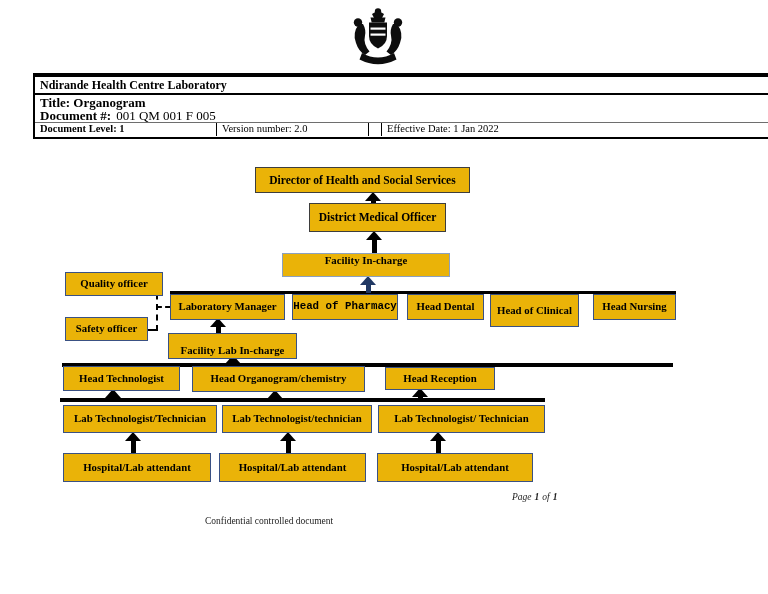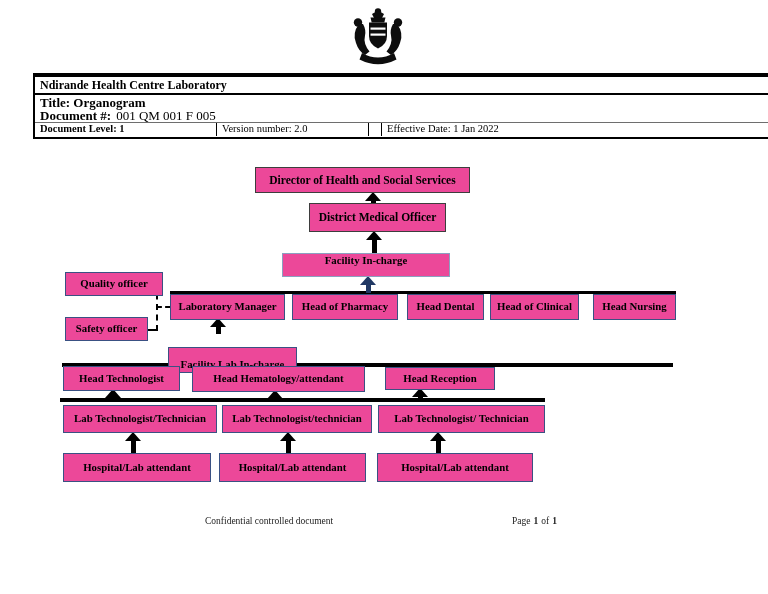--- a/index.html
+++ b/index.html
@@ -28,39 +28,39 @@
   .hdr-row2 .t2 b{font-weight:bold;}
   .hdr-row2 .t2 span.val{font-weight:normal;margin-left:5px;}
   .hdr-row3{box-sizing:border-box;height:13px;display:flex;font-size:10.5px;line-height:12px;}
   .hdr-row3 .c{box-sizing:border-box;padding:0 0 0 5px;white-space:nowrap;overflow:hidden;}
   .hdr-row3 .c1{width:182px;font-weight:bold;border-right:1.5px solid #000;}
   .hdr-row3 .c2{width:152px;border-right:1.5px solid #000;}
   .hdr-row3 .c3{width:13px;border-right:1.5px solid #000;}
   .hdr-row3 .c4{flex:1;}
   
   .node{
-    position:absolute;box-sizing:border-box;border:1.6px solid var(--navy);background:#ec4899;
+    position:absolute;box-sizing:border-box;border:1.6px solid var(--navy);background:#eab308;
     display:flex;align-items:center;justify-content:center;text-align:center;
     font-weight:bold;font-size:10.8px;line-height:1.05;padding:1px 2px;white-space:nowrap;
   }
   .gray{border-color:var(--gray-border);border-width:1.5px;}
   .light{border-color:var(--lightblue);border-width:1.2px;}
   .top-text{align-items:flex-start;}
   .bottom-text{align-items:flex-end;padding-bottom:2px;}
   .n-director{left:255px;top:167px;width:215px;height:26px;font-size:11.5px;}
   .n-dmo{left:309px;top:203px;width:137px;height:29px;font-size:11.5px;}
   .n-facility{left:282px;top:253px;width:168px;height:24px;}
   .n-quality{left:65px;top:272px;width:98px;height:24px;}
   .n-safety{left:65px;top:317px;width:83px;height:24px;}
   .n-labmgr{left:170px;top:294px;width:115px;height:26px;}
-  .n-pharm{left:292px;top:294px;width:106px;height:26px;}
+  .n-pharm{left:292px;top:294px;width:106px;height:26px;font-family:Liberation Mono, monospace;}
   .n-dental{left:407px;top:294px;width:77px;height:26px;}
-  .n-clinical{left:490px;top:294px;width:89px;height:26px;}
+  .n-clinical{left:490px;top:294px;width:89px;height:33px;}
   .n-nursing{left:593px;top:294px;width:83px;height:26px;}
-  .n-fli{left:168px;top:347px;width:129px;height:26px;}
+  .n-fli{left:168px;top:333px;width:129px;height:26px;}
   .n-micro{left:63px;top:366px;width:117px;height:25px;}
   .n-hema{left:192px;top:366px;width:173px;height:26px;}
   .n-recep{left:385px;top:367px;width:110px;height:23px;}
   .n-tech1{left:63px;top:405px;width:154px;height:28px;}
   .n-tech2{left:222px;top:405px;width:150px;height:28px;}
   .n-tech3{left:378px;top:405px;width:167px;height:28px;}
   .n-att1{left:63px;top:453px;width:148px;height:29px;}
   .n-att2{left:219px;top:453px;width:147px;height:29px;}
   .n-att3{left:377px;top:453px;width:156px;height:29px;}
   
@@ -86,21 +86,21 @@
   .a10{left:280px;top:432px;height:21px;}
   .a11{left:430px;top:432px;height:21px;}
   
   .dash-v{position:absolute;left:156px;top:283px;height:48px;border-left:2px dashed #000;}
   .dash-h{position:absolute;border-top:2px dashed #000;}
   .dh1{left:143px;top:282px;width:14px;}
   .dh2{left:157px;top:306px;width:13px;}
   .dh3{left:147px;top:329px;width:10px;}
   
   .footer-conf{position:absolute;left:205px;top:516px;font-size:9.5px;color:#222;}
-  .footer-page{position:absolute;left:512px;top:516px;font-size:9.5px;color:#222;}
+  .footer-page{position:absolute;left:512px;top:492px;font-size:9.5px;color:#222;font-style:italic;}
   .footer-page b{font-weight:bold;}
   .footer-page span{margin-right:3px;}
   .footer-page span:last-child{margin-right:0;}
 </style>
 </head>
 <body>
 
 <div class="page">
 
   <svg class="logo" viewBox="0 0 70 62" width="70" height="62" aria-hidden="true">
@@ -192,21 +192,21 @@
   <div class="node light top-text n-facility">Facility In-charge</div>
   <div class="node n-quality">Quality officer</div>
   <div class="node n-labmgr">Laboratory Manager</div>
   <div class="node n-safety">Safety officer</div>
   <div class="node n-pharm">Head of Pharmacy</div>
   <div class="node n-dental">Head Dental</div>
   <div class="node n-clinical">Head of Clinical</div>
   <div class="node n-nursing">Head Nursing</div>
   <div class="node bottom-text n-fli">Facility Lab In-charge</div>
   <div class="node n-micro">Head Technologist</div>
-  <div class="node n-hema">Head Hematology/attendant</div>
+  <div class="node n-hema">Head Organogram/chemistry</div>
   <div class="node n-recep">Head Reception</div>
   <div class="node n-tech1">Lab Technologist/Technician</div>
   <div class="node n-tech2">Lab Technologist/technician</div>
   <div class="node n-tech3">Lab Technologist/ Technician</div>
   <div class="node n-att1">Hospital/Lab attendant</div>
   <div class="node n-att2">Hospital/Lab attendant</div>
   <div class="node n-att3">Hospital/Lab attendant</div>
 
   <div class="footer-conf">Confidential controlled document</div>
   <div class="footer-page">

